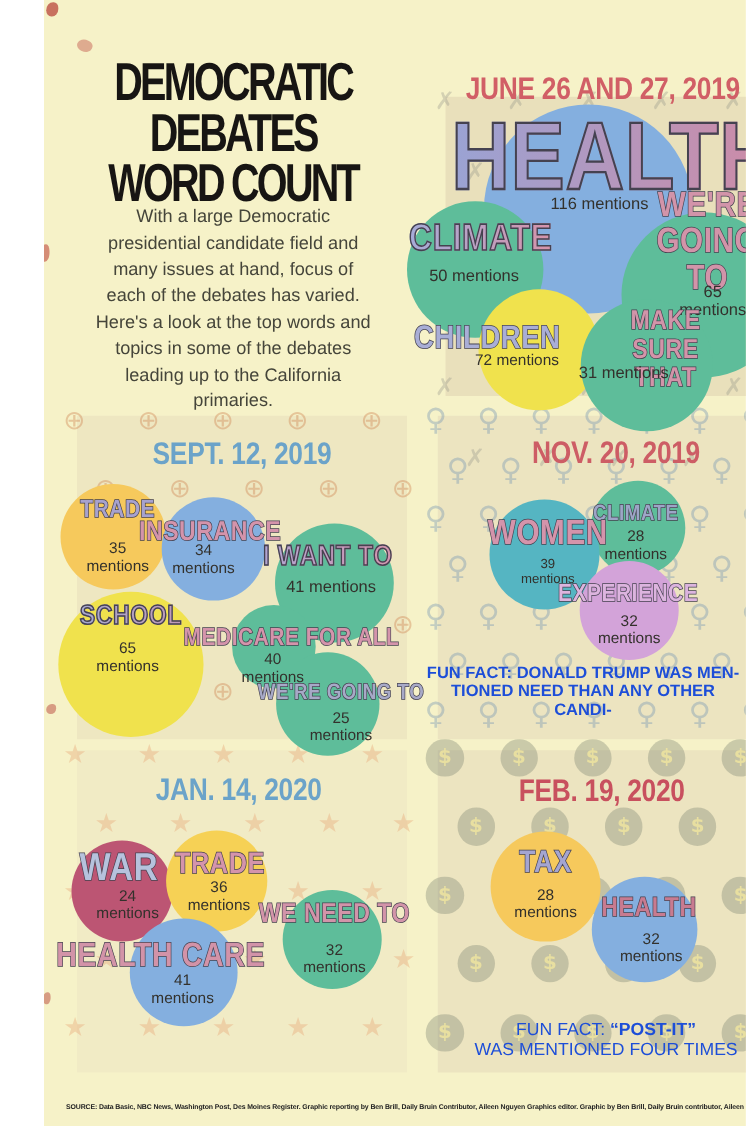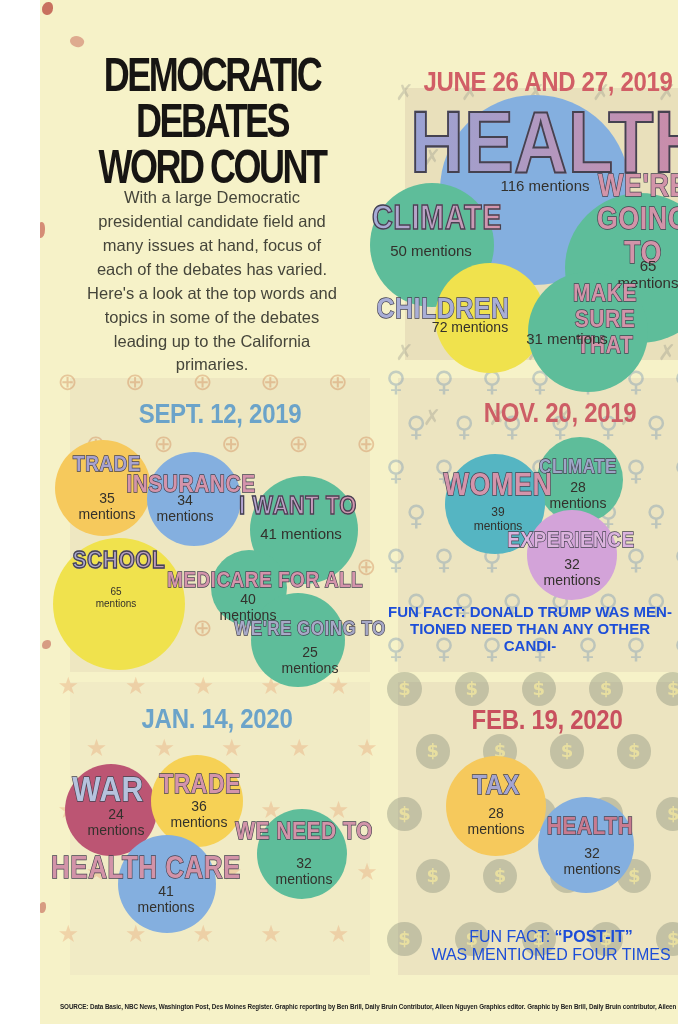--- a/index.html
+++ b/index.html
@@ -170,21 +170,21 @@
       <div class="bubble-circle" style="left: 211px; top: 593px; width: 94px; height: 94px; background: rgb(94, 189, 154);"></div>
       <div class="bubble-word" style="left: 67px; top: 464px; font-size: 19px; -webkit-text-stroke: 1.2px rgb(69, 66, 80); color: rgb(167, 162, 206);">TRADE</div>
       <div class="bubble-mentions" style="left: 67px; top: 506px; font-size: 14px;">35
 mentions</div>
       <div class="bubble-word" style="left: 151px; top: 484px; font-size: 21px; -webkit-text-stroke: 1.2px rgb(69, 66, 80); color: rgb(212, 148, 171);">INSURANCE</div>
       <div class="bubble-mentions" style="left: 145px; top: 508px; font-size: 14px;">34
 mentions</div>
       <div class="bubble-word grad" style="left: 258px; top: 506px; font-size: 22px; -webkit-text-stroke: 1.2px rgb(69, 66, 80); background-image: linear-gradient(90deg, rgb(178, 165, 211), rgb(212, 148, 174)); color: rgb(178, 165, 211);">I WANT TO</div>
       <div class="bubble-mentions" style="left: 261px; top: 534px; font-size: 15px;">41 mentions</div>
       <div class="bubble-word grad" style="left: 79px; top: 560px; font-size: 21px; -webkit-text-stroke: 1.2px rgb(69, 66, 80); background-image: linear-gradient(90deg, rgb(167, 169, 211), rgb(194, 153, 183)); color: rgb(167, 169, 211);">SCHOOL</div>
-      <div class="bubble-mentions" style="left: 76px; top: 597px; font-size: 10px;">65
+      <div class="bubble-mentions" style="left: 76px; top: 597px; font-size: 14px;">65
 mentions</div>
       <div class="bubble-word" style="left: 225px; top: 580px; font-size: 19px; -webkit-text-stroke: 1.2px rgb(69, 66, 80); color: rgb(212, 148, 171);">MEDICARE FOR ALL</div>
       <div class="bubble-mentions" style="left: 208px; top: 607px; font-size: 14px;">40
 mentions</div>
       <div class="bubble-word" style="left: 270px; top: 629px; font-size: 17px; -webkit-text-stroke: 1.2px rgb(69, 66, 80); color: rgb(167, 169, 199);">WE'RE GOING TO</div>
       <div class="bubble-mentions" style="left: 270px; top: 660px; font-size: 14px;">25
 mentions</div>
       <div class="panel-box" style="left: 358px; top: 378px; width: 300px; height: 294px; background: rgb(236, 228, 192);"></div>
       <div class="pattern-layer" style="left: 342px; top: 368px; width: 336px; height: 312px;">
         <span class="pat-glyph" style="left: 3.84px; top: 0px; font-size: 28px; color: rgba(125, 155, 180, 0.42);">♀</span>

